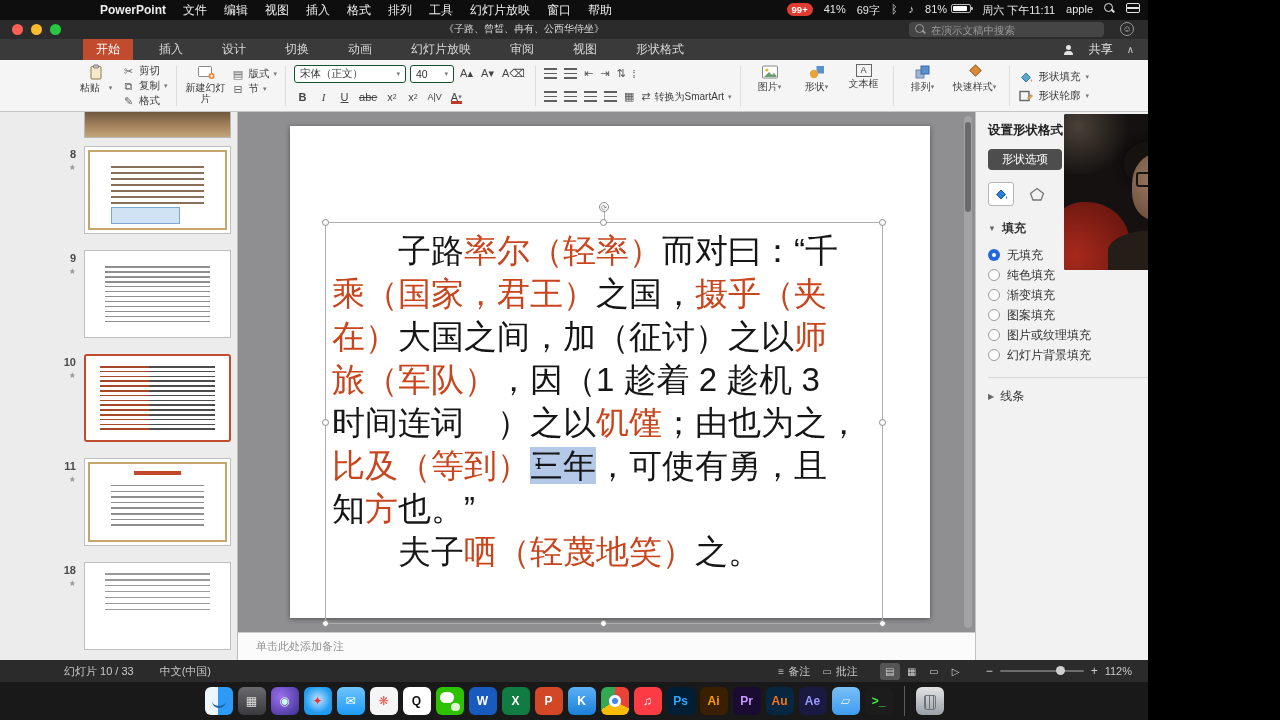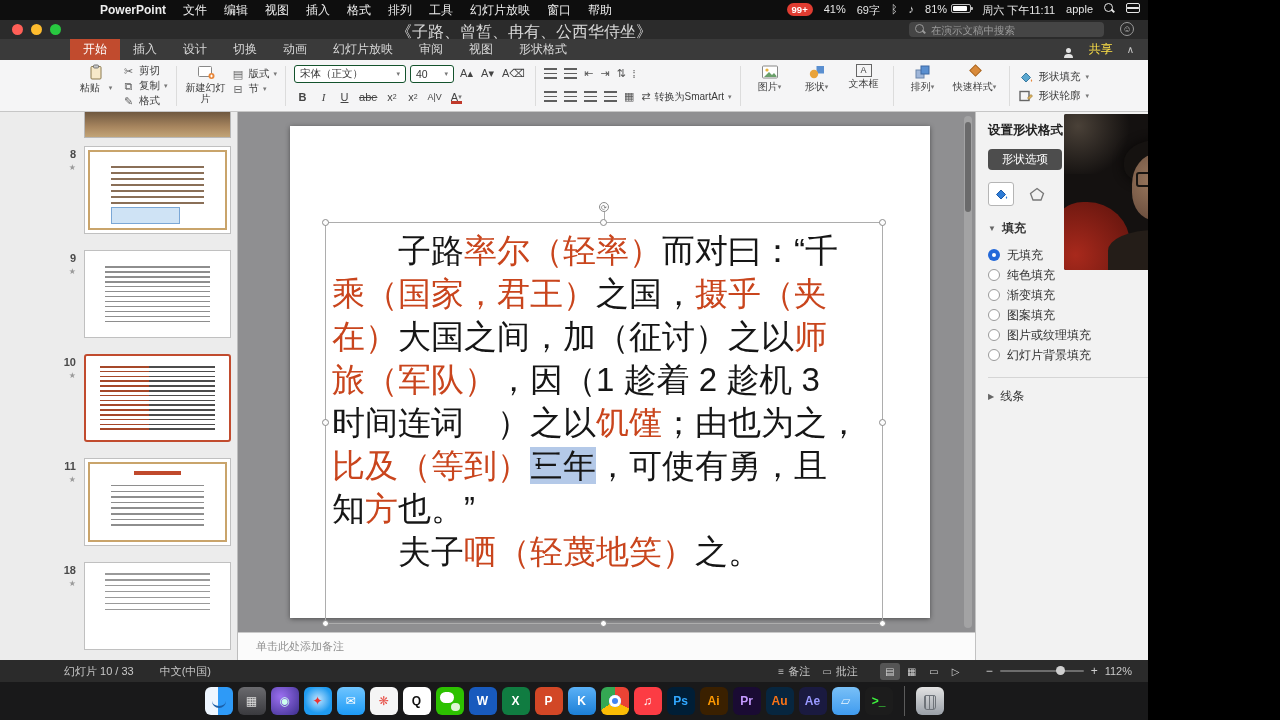--- a/index.html
+++ b/index.html
@@ -25,36 +25,36 @@
   .icon-mag::after { content:""; position:absolute; left:7px; top:7px; width:4px; height:1.5px; background:#e6e6e6; transform:rotate(45deg); }
   .icon-cc { width:12px; height:10px; display:inline-block; position:relative; }
   .icon-cc::before, .icon-cc::after { content:""; position:absolute; left:0; width:12px; height:4px; border:1px solid #e6e6e6; border-radius:2px; }
   .icon-cc::after { bottom:0; }
 
   
   .titlebar { position:absolute; top:20px; left:0; right:0; height:19px; background:#2b2b2b; }
   .lights { position:absolute; left:12px; top:4px; display:flex; gap:8px; }
   .light { width:11px; height:11px; border-radius:50%; }
   .l-red{background:#ff5f57;} .l-yel{background:#febc2e;} .l-grn{background:#28c840;}
-  .tb-title { position:absolute; left:200px; right:300px; top:2px; text-align:center; font-size:16px; color:#d8d8d8; white-space:nowrap; overflow:hidden; }
+  .tb-title { position:absolute; left:200px; right:300px; top:2px; text-align:center; font-size:10px; color:#d8d8d8; white-space:nowrap; overflow:hidden; }
   .tb-search { position:absolute; right:44px; top:2px; width:195px; height:15px; background:#454545; border-radius:4px;
                display:flex; align-items:center; padding:0 6px; gap:5px; }
   .tb-search .icon-mag::before{border-color:#9a9a9a;} .tb-search .icon-mag::after{background:#9a9a9a;}
   .tb-search input { border:0; outline:0; background:transparent; color:#bbb; font-size:10.5px; width:160px; }
   .tb-search input::placeholder { color:#9a9a9a; }
   .tb-smiley { position:absolute; right:14px; top:2px; width:14px; height:14px; border:1px solid #9a9a9a; border-radius:50%;
                color:#bdbdbd; font-size:9px; text-align:center; line-height:12px; }
 
   
   .tabrow { position:absolute; top:39px; left:0; right:0; height:21px; background:#3a3a3a; display:flex; align-items:flex-end;
             padding-left:70px; color:#d9d9d9; font-size:12px; }
-  .tab { padding:0 13px; height:21px; line-height:21px; white-space:nowrap; cursor:default; }
+  .tab { padding:0 13px; height:21px; line-height:21px; white-space:nowrap; cursor:default;margin-left:13px; }
   .tab.active { background:#c14b2e; color:#fff; }
   .tabrow-right { margin-left:auto; display:flex; align-items:center; gap:14px; padding-right:14px; height:21px; }
-  .share-btn { display:flex; align-items:flex-end; gap:15px; color:#fde047; }
+  .share-btn { display:flex; align-items:center; gap:15px; color:#e5e5e5; }
   .icon-person { width:11px; height:10px; position:relative; display:inline-block; }
   .icon-person::before { content:""; position:absolute; top:0; left:3px; width:5px; height:5px; border-radius:50%; background:#e3e3e3; }
   .icon-person::after { content:""; position:absolute; bottom:0; left:1px; width:9px; height:4px; border-radius:5px 5px 0 0; background:#e3e3e3; }
   .collapse-chevron { color:#c9c9c9; font-size:10px; }
 
   
   .ribbon { position:absolute; top:60px; left:0; right:0; height:52px; background:#f5f5f6; border-bottom:1px solid #c6c6c6;
             display:flex; align-items:stretch; padding:4px 6px 3px 70px; color:#3c3c3c; overflow:hidden; }
   .rg { display:flex; gap:5px; padding:0 5px; align-items:flex-start; }
   .rsep { width:1px; background:#dcdcdc; margin:2px 3px; }

